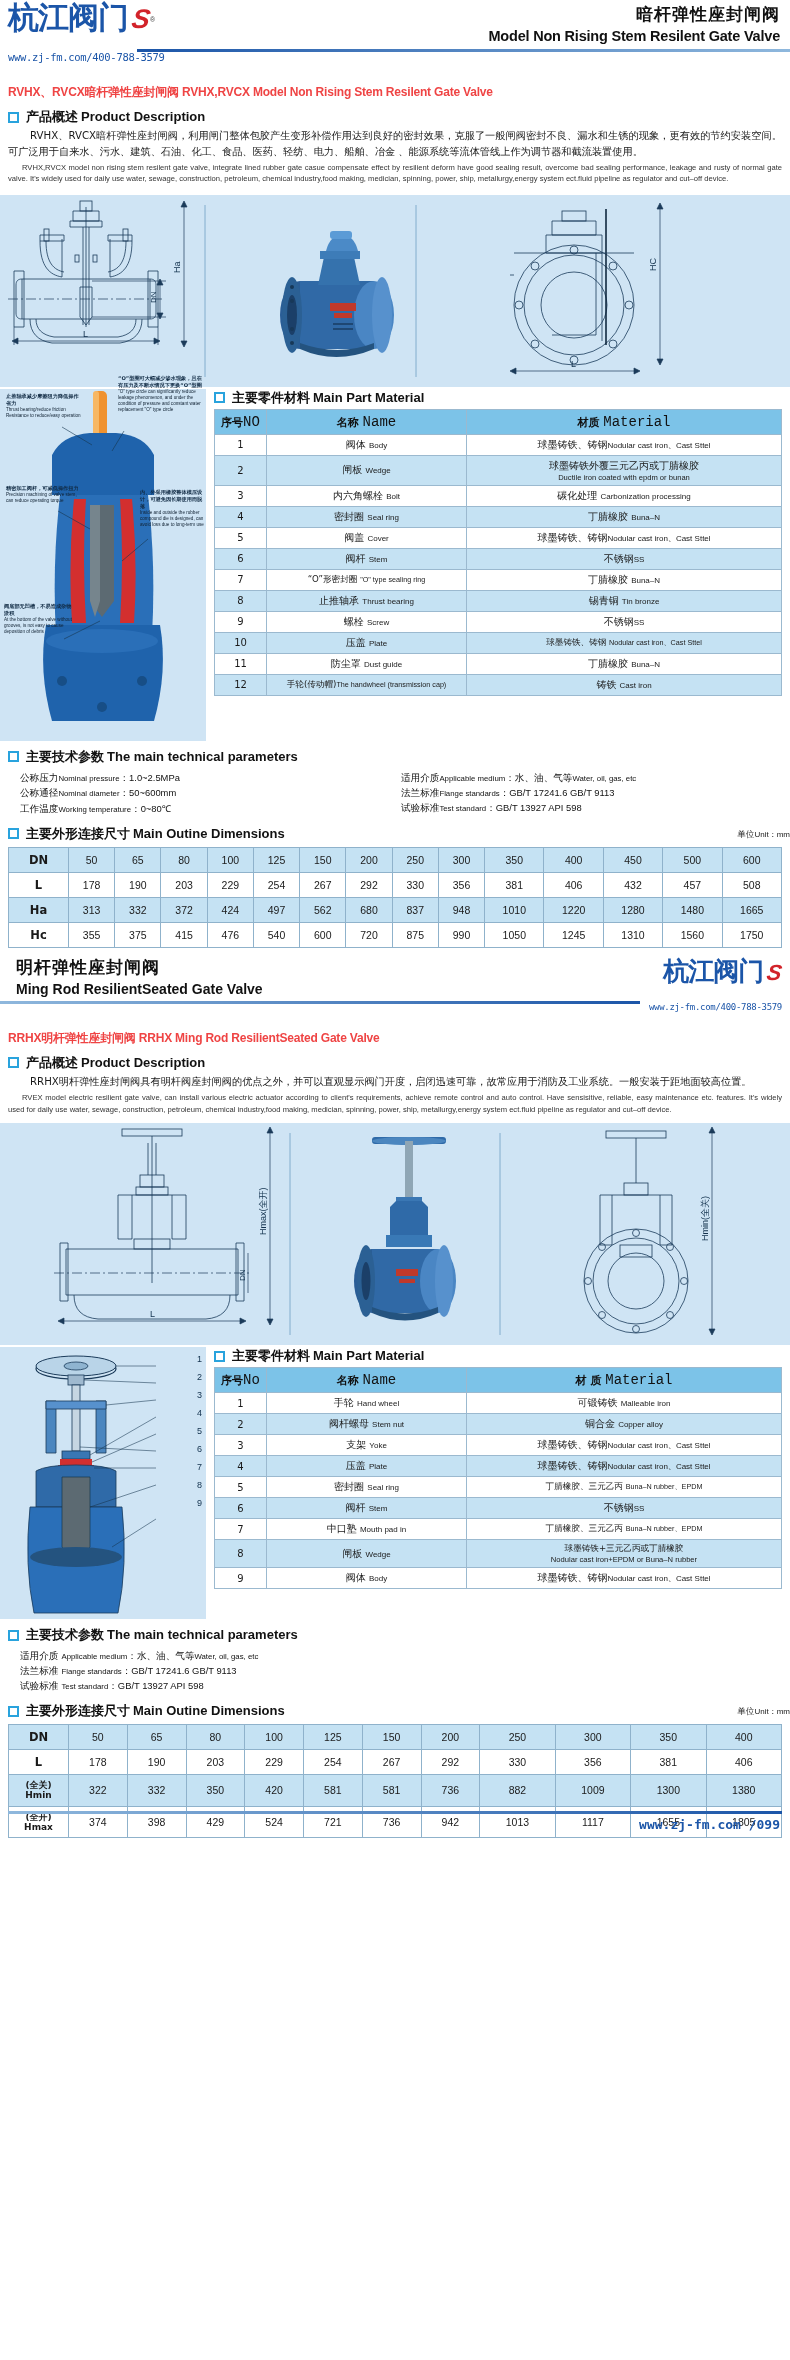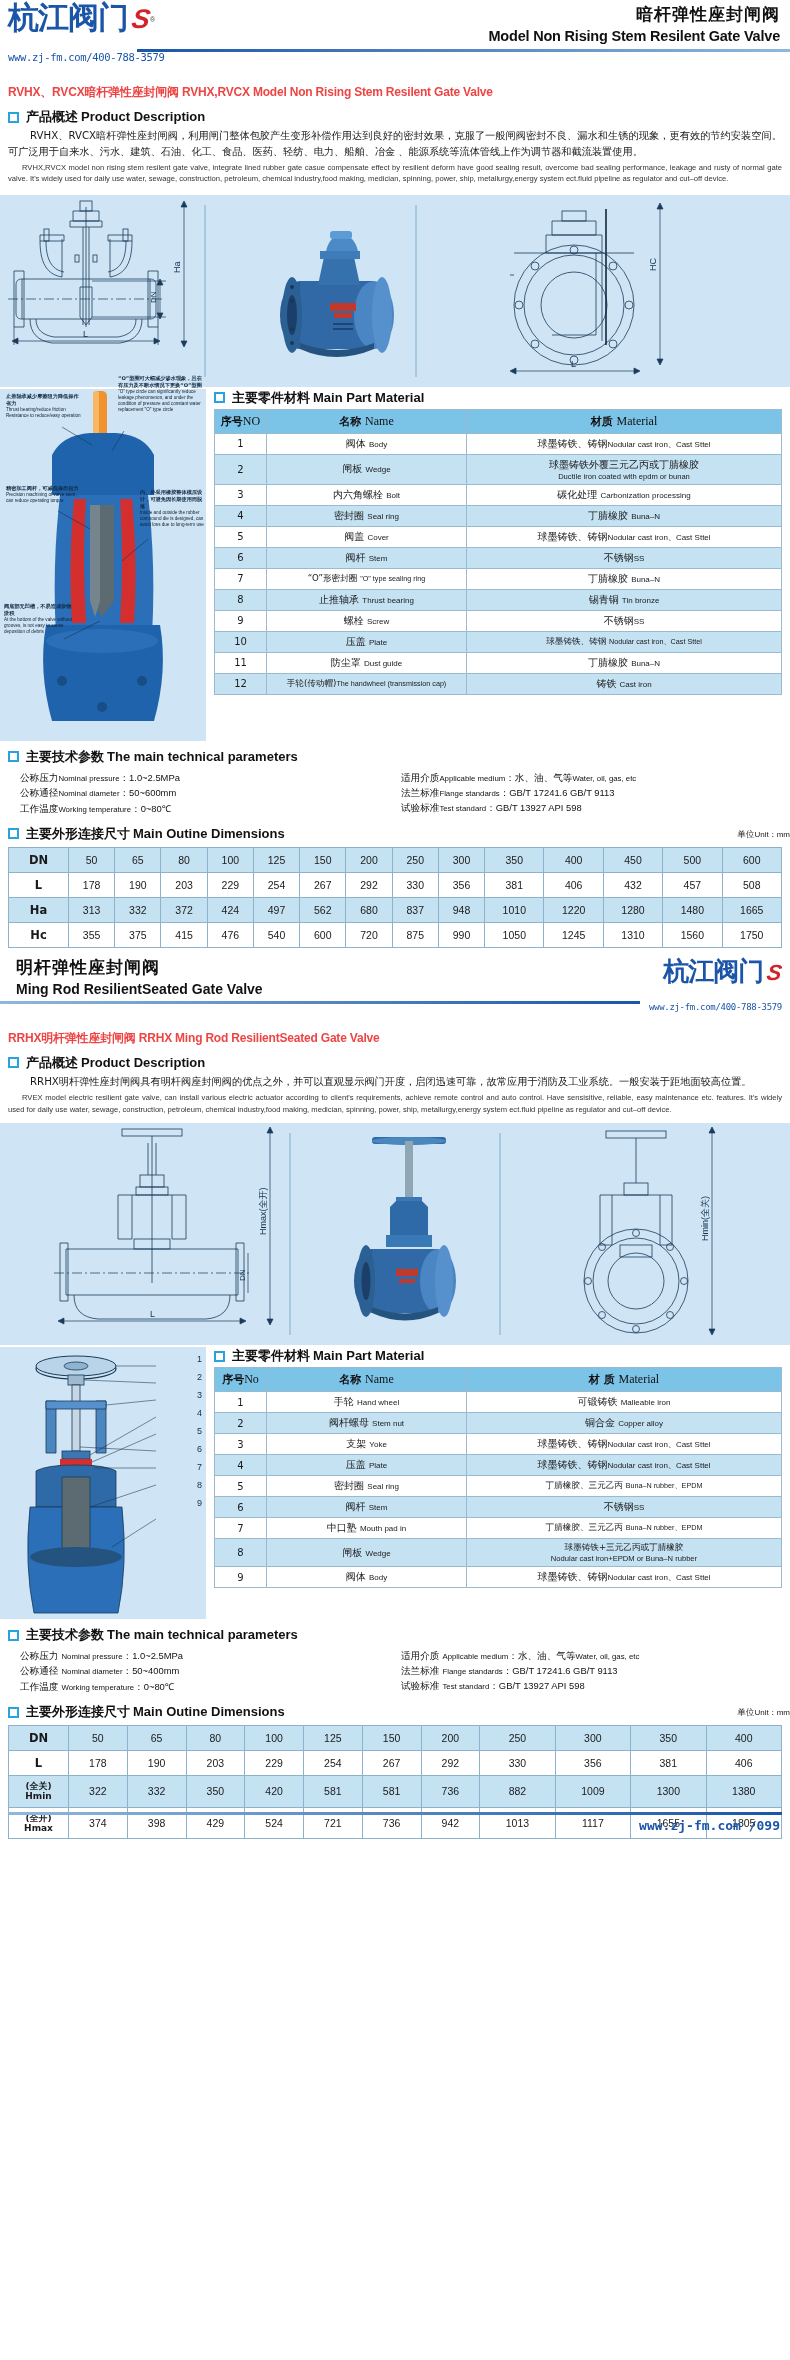--- a/index.html
+++ b/index.html
@@ -77,21 +77,21 @@
   
   .tbl-wrap { margin-left: 214px; margin-right: 8px; }
   table { border-collapse: collapse; width: 100%; }
   table.mat td, table.mat th {
     border: 1px solid #9bb9cf; text-align: center; vertical-align: middle;
   }
   table.mat th {
     background: #7cc3e8; font-size: 11px; font-weight: bold; padding: 4px 2px; color: #111;
     font-family:"DejaVu Sans",sans-serif;
   }
-  table.mat th .en { font-size: 12px; font-weight: normal; font-family:Liberation Serif, serif;margin-top:40px;}
+  table.mat th .en { font-size: 14px; font-weight: normal; font-family:Liberation Mono, monospace;margin-top:40px;}
   table.mat td { font-size: 10px; padding: 3px 2px; font-family:"DejaVu Sans",sans-serif; }
   table.mat td .en { font-size: 8px; font-family:"Liberation Sans",sans-serif; }
   table.mat td.sm { font-size: 8.6px; }
   table.mat td.sm .en { font-size: 7.2px; }
   table.mat tr.alt td { background: #c5e2f3; }
   table.mat tr.wht td { background: #ffffff; }
   td.num { width: 52px; font-family:"Liberation Sans",sans-serif; font-size: 11px; }
   td.nm { width: 200px; }
   .two-line .l2 { display: block; font-size: 7.6px; font-family:"Liberation Sans",sans-serif; }
 
@@ -754,25 +754,20 @@
       </table>
     </div>
   </div>
 
   <div class="sec-head">
     <span class="sec-box"></span>
     <span class="sec-t"><span>主要技术参数</span><span class="en">The main technical parameters</span></span>
   </div>
   <div class="tech">
     <div class="col">
-      <div class="row"><span>公称压力</span> <span class="en">Nominal pressure</span>：<span class="v">1.0~2.5MPa</span></div>
-      <div class="row"><span>公称通径</span> <span class="en">Nominal diameter</span>：<span class="v">50~400mm</span></div>
-      <div class="row"><span>工作温度</span> <span class="en">Working temperature</span>：<span class="v">0~80℃</span></div>
-    </div>
-    <div class="col">
       <div class="row"><span>适用介质</span> <span class="en">Applicable medium</span>：<span>水、油、气等</span><span class="en">Water, oil, gas, etc</span></div>
       <div class="row"><span>法兰标准</span> <span class="en">Flange standards</span>：<span class="v">GB/T 17241.6 GB/T 9113</span></div>
       <div class="row"><span>试验标准</span> <span class="en">Test standard</span>：<span class="v">GB/T 13927 API 598</span></div>
     </div>
   </div>
 
   <div class="sec-head" style="position:relative;">
     <span class="sec-box"></span>
     <span class="sec-t"><span>主要外形连接尺寸</span><span class="en">Main Outine Dimensions</span></span>
     <span class="unit-note" style="position:absolute;right:0;top:4px;"><span>单位</span><span class="en">Unit：mm</span></span>

